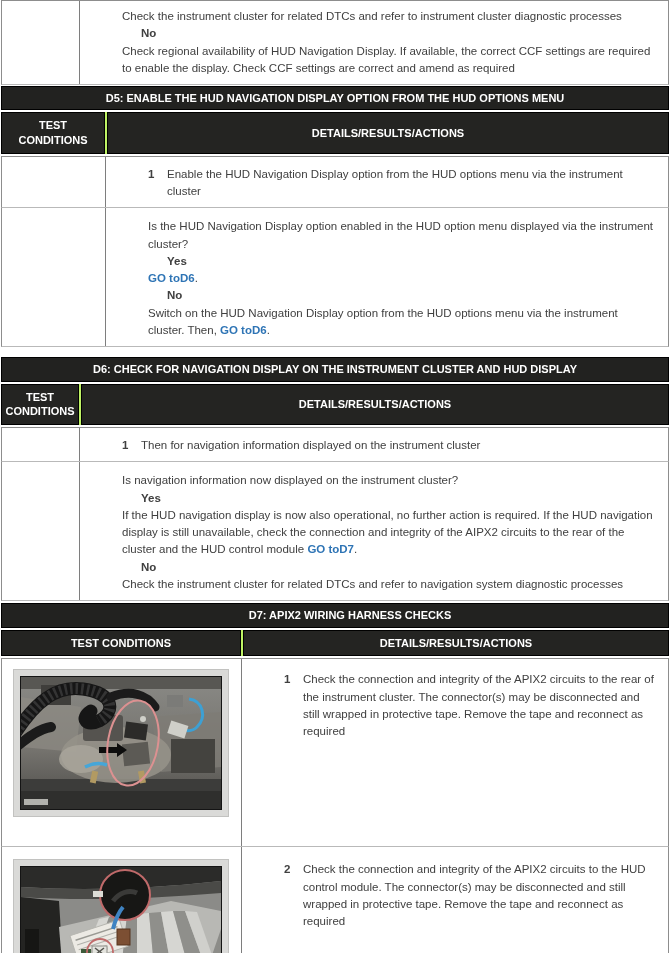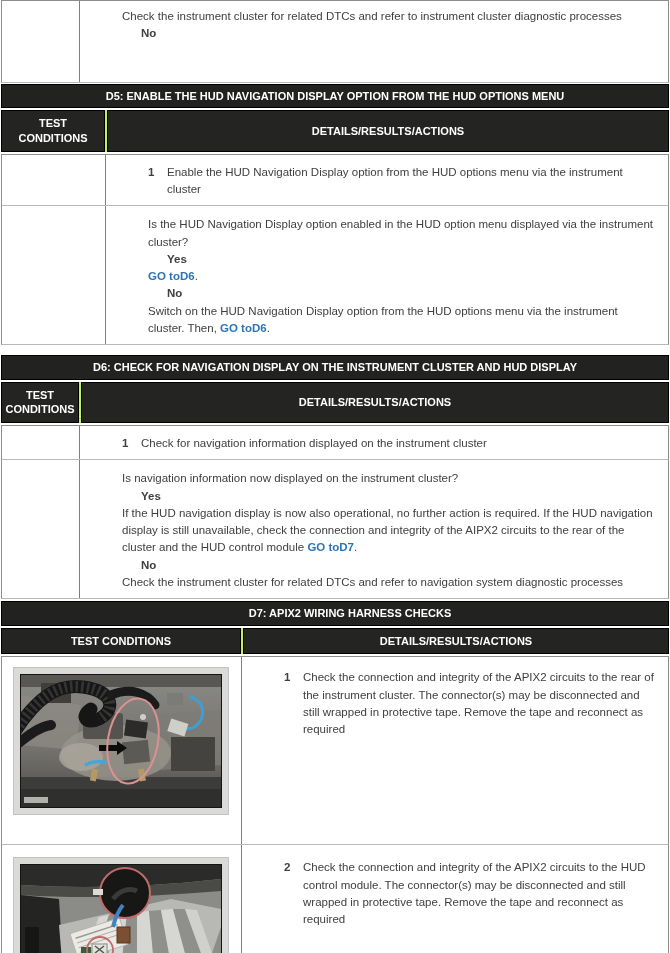--- a/index.html
+++ b/index.html
@@ -62,20 +62,21 @@
 </head>
 <body>
 
 <div class="page">
 
   <div class="trow cols-a first" style="min-height:83px;">
     <div class="cellL"></div>
     <div class="cellR">
       <p>Check the instrument cluster for related DTCs and refer to instrument cluster diagnostic processes</p>
       <p class="opt">No</p>
+      <p>Check regional availability of HUD Navigation Display. If available, the correct CCF settings are required to enable the display. Check CCF settings are correct and amend as required</p>
     </div>
   </div>
 
   <div class="bar">D5: ENABLE THE HUD NAVIGATION DISPLAY OPTION FROM THE HUD OPTIONS MENU</div>
 
   <div class="hrow cols-b" style="min-height:36px;">
     <div class="hcell">TEST CONDITIONS</div>
     <div class="hcell">DETAILS/RESULTS/ACTIONS</div>
   </div>
 
@@ -105,21 +106,21 @@
   <div class="hrow cols-a" style="min-height:38px;">
     <div class="hcell">TEST CONDITIONS</div>
     <div class="hcell">DETAILS/RESULTS/ACTIONS</div>
   </div>
 
   <div class="trow cols-a first" style="min-height:30px;">
     <div class="cellL"></div>
     <div class="cellR">
       <div class="step">
         <span class="stepnum">1</span>
-        <span>Check for navigation information displayed on the instrument cluster</span>
+        <span>Then for navigation information displayed on the instrument cluster</span>
       </div>
     </div>
   </div>
 
   <div class="trow cols-a" style="min-height:122px;">
     <div class="cellL"></div>
     <div class="cellR" style="padding-top:10px;">
       <p>Is navigation information now displayed on the instrument cluster?</p>
       <p class="opt">Yes</p>
       <p><span>If the HUD navigation display is now also operational, no further action is required. If the HUD navigation display is still unavailable, check the connection and integrity of the AIPX2 circuits to the rear of the cluster and the HUD control module </span><a class="link">GO toD7</a><span>.</span></p>

